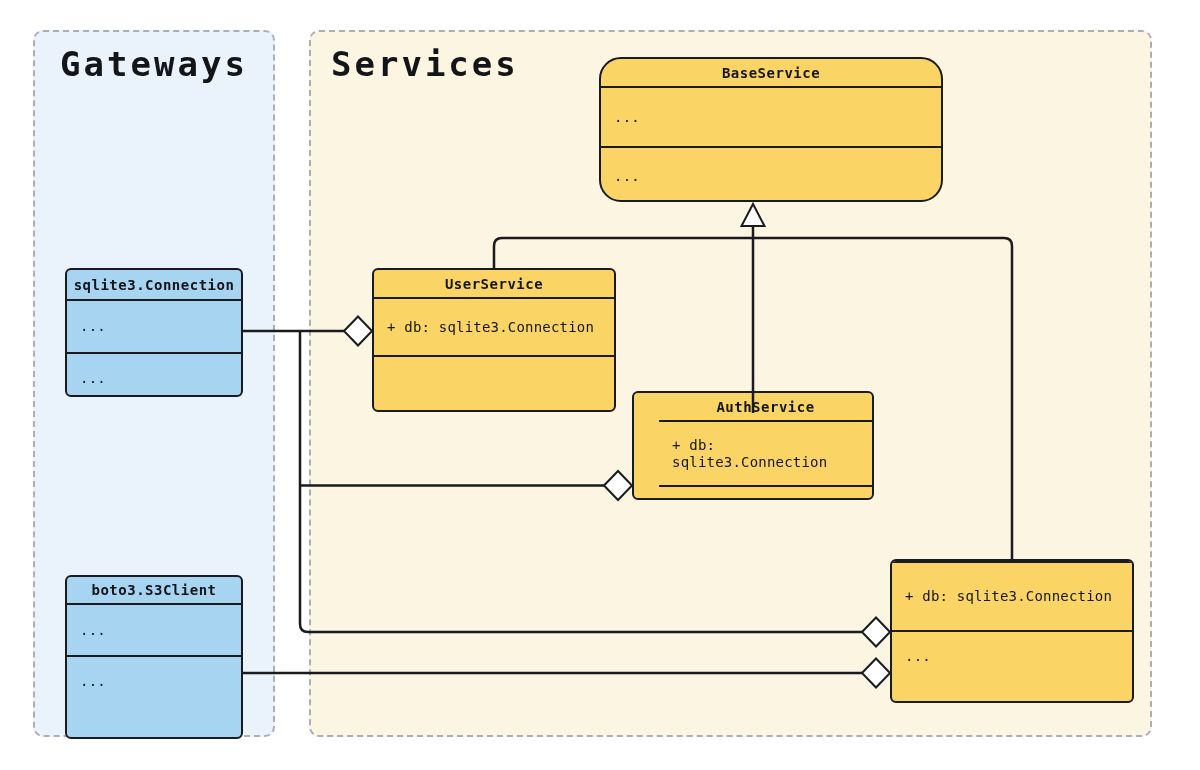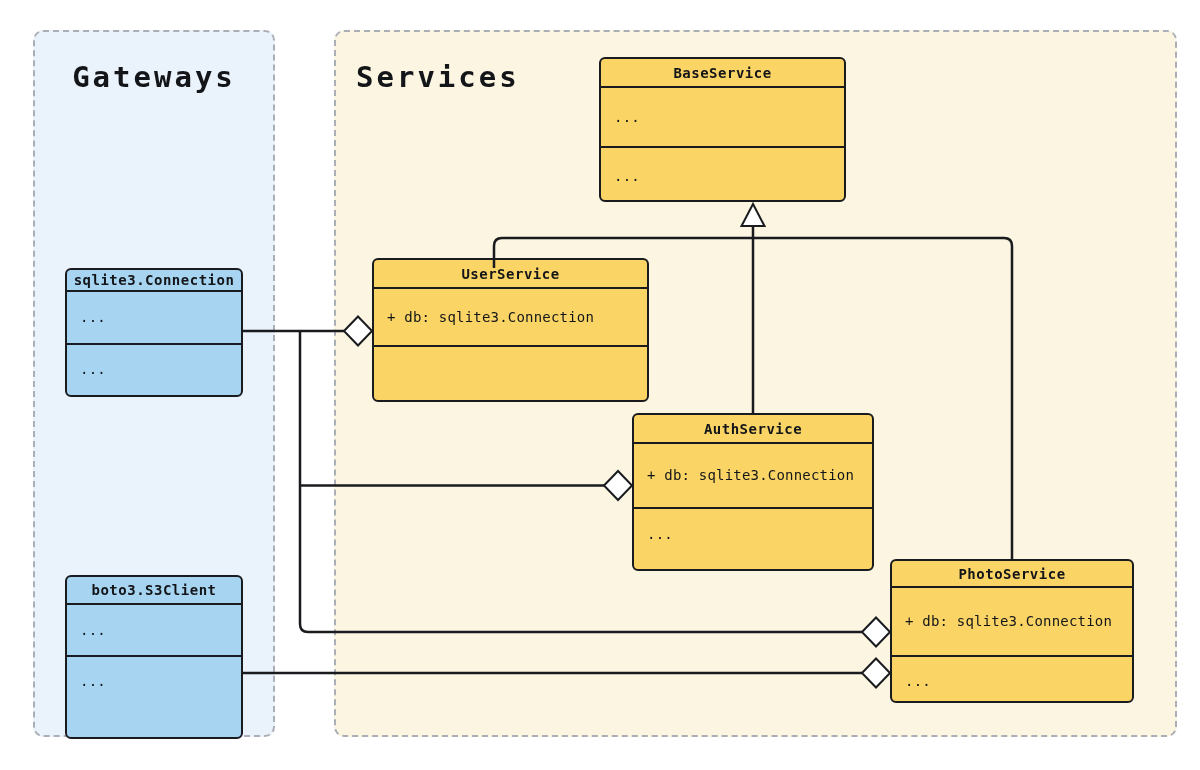--- a/index.html
+++ b/index.html
@@ -2,24 +2,24 @@
 <html><head>
 <meta charset="utf-8">
 <style>
   html,body{margin:0;padding:0;background:#ffffff;}
   #canvas{
     position:relative;width:1200px;height:770px;background:#ffffff;overflow:hidden;
     font-family:"DejaVu Sans Mono","Liberation Mono",monospace;color:#1a1b1e;
   }
   .panel{position:absolute;border:2px dashed #abaeb5;border-radius:10px;box-sizing:border-box;}
   .panel-gateways{left:33px;top:30px;width:242px;height:707px;background:#eaf2fb;}
-  .panel-services{left:334px;top:30px;width:843px;height:707px;background:#fbf5e2;}
+  .panel-services{left:309px;top:30px;width:843px;height:707px;background:#fbf5e2;}
   .panel-title{
-    position:absolute;top:12px;font-size:29px;font-weight:bold;letter-spacing:3px;
-    white-space:nowrap;color:#141518;margin-top:16px;
+    position:absolute;top:12px;font-size:34px;font-weight:bold;letter-spacing:3px;
+    white-space:nowrap;color:#141518;
   }
   .panel-gateways .panel-title{left:0;width:100%;text-align:center;}
   .panel-services .panel-title{left:20px;}
 
   .uml-class{
     position:absolute;border:2px solid #1a1b1e;border-radius:6px;box-sizing:border-box;
     display:flex;flex-direction:column;z-index:1;overflow:hidden;
   }
   .uml-yellow{background:#fad566;}
   .uml-blue{background:#a6d4f1;}
@@ -60,60 +60,59 @@
     <path class="edge" d="M300 485.5 H604"></path>
 
     <path class="edge" d="M243 673 H862"></path>
 
     <polygon class="marker" points="344,331 358,316.5 372,331 358,345.5"></polygon>
     <polygon class="marker" points="604,485.5 618,471 632,485.5 618,500"></polygon>
     <polygon class="marker" points="862,632 876,617.5 890,632 876,646.5"></polygon>
     <polygon class="marker" points="862,673 876,658.5 890,673 876,687.5"></polygon>
   </svg>
 
-  <div class="uml-class uml-yellow" style="left:599px;top:57px;width:247px;height:145px;">
+  <div class="uml-class uml-yellow" style="left:599px;top:57px;width:344px;height:145px;border-radius:22px;">
     <div class="uml-title" style="height:27px;">BaseService</div>
     <div class="uml-comp" style="height:60px;">
       <span>...</span>
     </div>
     <div class="uml-comp" style="height:58px;">
       <span>...</span>
     </div>
   </div>
 
-  <div class="uml-class uml-yellow" style="left:372px;top:258px;width:277px;height:144px;">
+  <div class="uml-class uml-yellow" style="left:372px;top:268px;width:244px;height:144px;">
     <div class="uml-title" style="height:27px;">UserService</div>
     <div class="uml-comp" style="height:58px;">
       <span>+ db: sqlite3.Connection</span>
     </div>
     <div class="uml-comp" style="height:59px;"></div>
   </div>
 
-  <div class="uml-class uml-yellow" style="left:632px;top:413px;width:242px;height:158px;">
+  <div class="uml-class uml-yellow" style="left:632px;top:391px;width:242px;height:109px;padding-left:25px;">
     <div class="uml-title" style="height:27px;">AuthService</div>
     <div class="uml-comp" style="height:65px;">
       <span>+ db: sqlite3.Connection</span>
     </div>
     <div class="uml-comp" style="height:53px;">
       <span>...</span>
     </div>
   </div>
 
   <div class="uml-class uml-yellow" style="left:890px;top:559px;width:244px;height:144px;">
-    <div class="uml-title" style="height:25px;">PhotoService</div>
     <div class="uml-comp" style="height:69px;">
       <span>+ db: sqlite3.Connection</span>
     </div>
     <div class="uml-comp" style="height:50px;">
       <span>...</span>
     </div>
   </div>
 
   <div class="uml-class uml-blue" style="left:65px;top:268px;width:178px;height:129px;">
-    <div class="uml-title" style="height:20px;">sqlite3.Connection</div>
+    <div class="uml-title" style="height:29px;">sqlite3.Connection</div>
     <div class="uml-comp" style="height:53px;">
       <span>...</span>
     </div>
     <div class="uml-comp" style="height:50px;">
       <span>...</span>
     </div>
   </div>
 
   <div class="uml-class uml-blue" style="left:65px;top:575px;width:178px;height:164px;">
     <div class="uml-title" style="height:26px;">boto3.S3Client</div>

